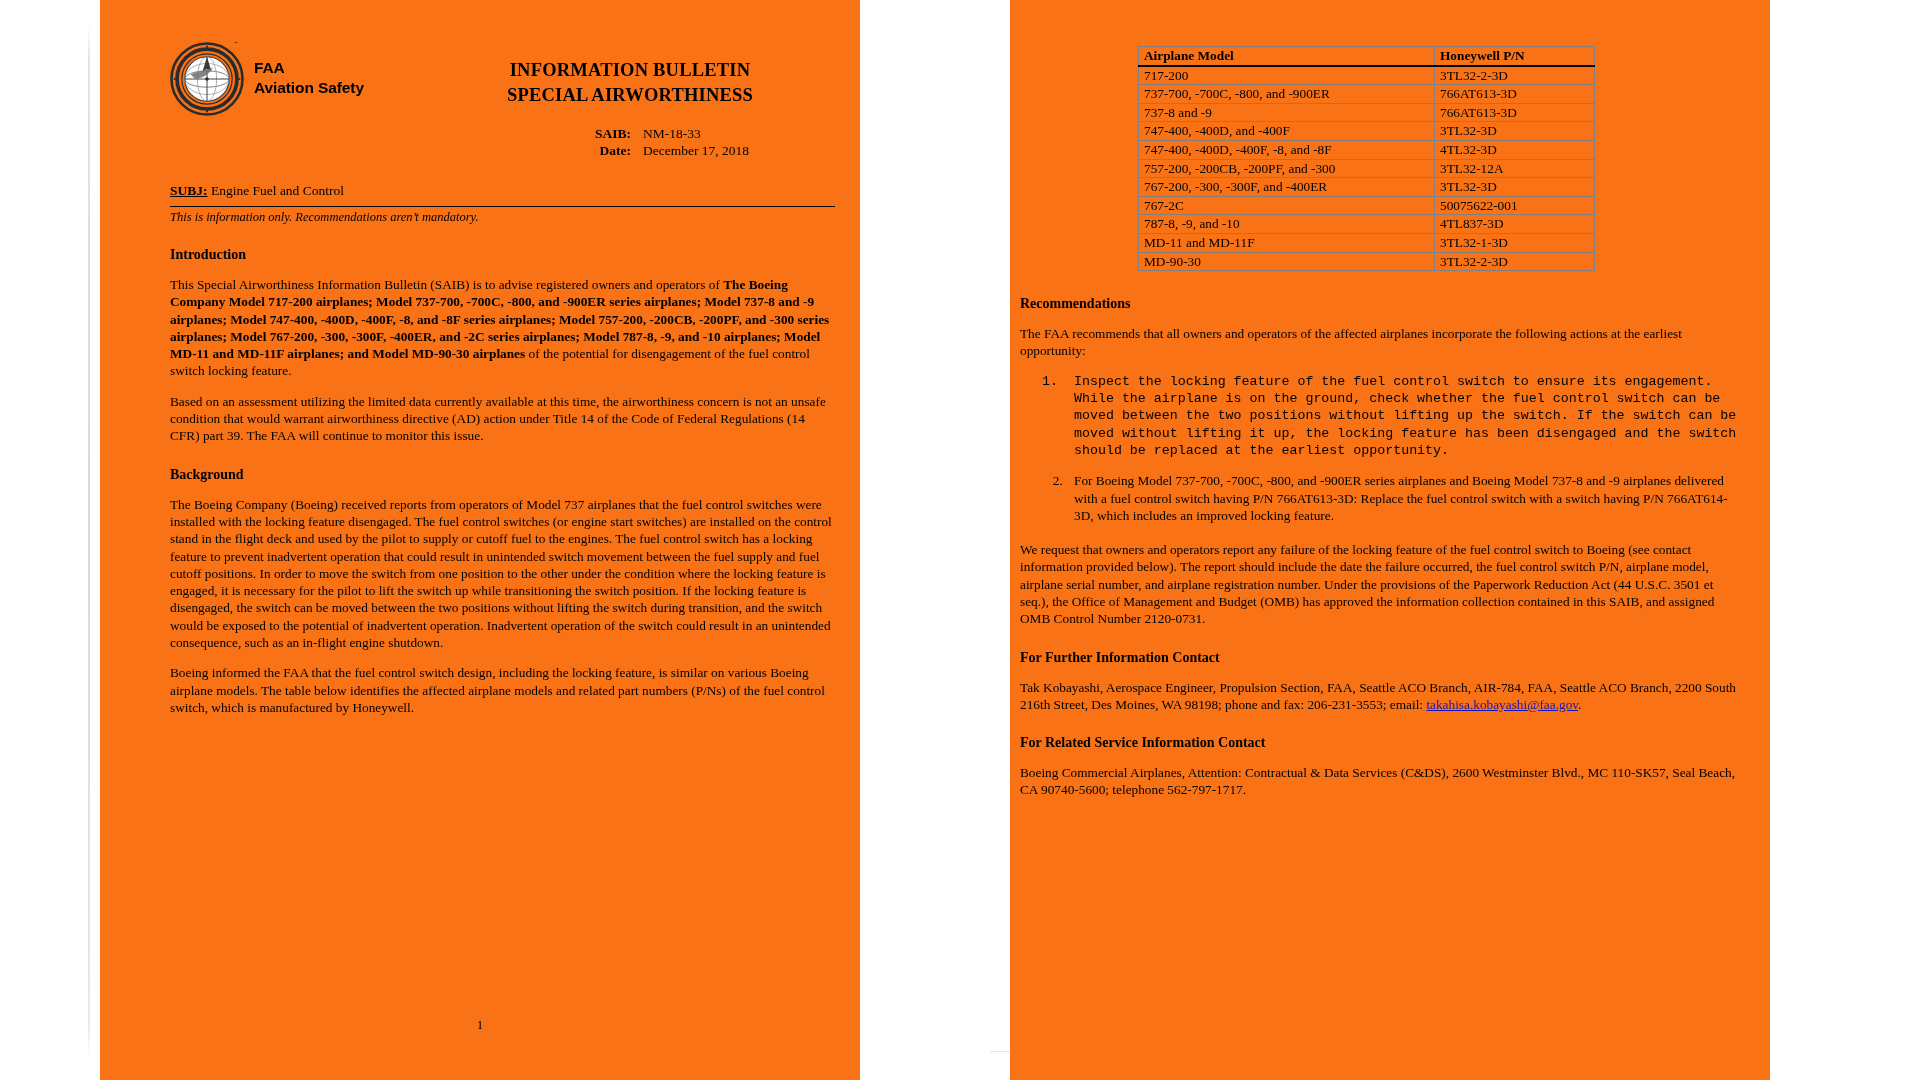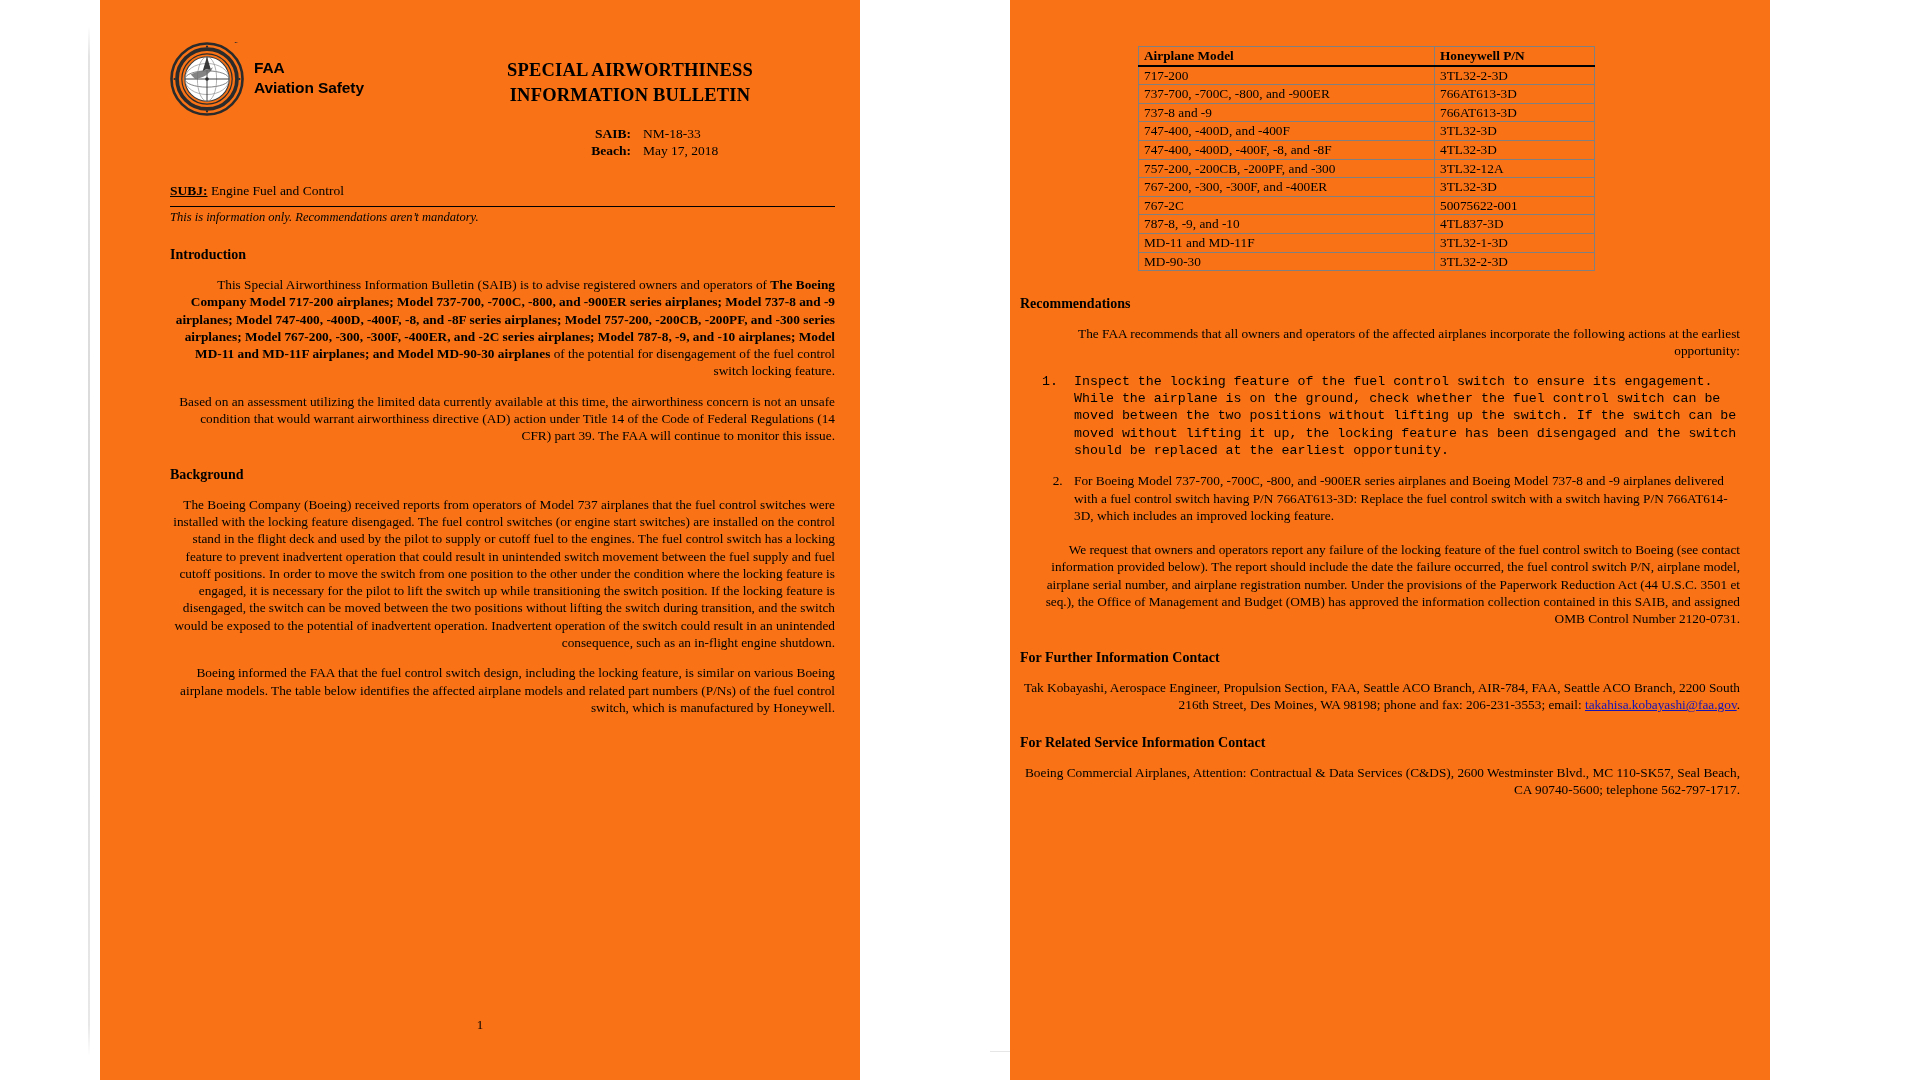--- a/index.html
+++ b/index.html
@@ -113,21 +113,21 @@
     font-size: 14px;
     font-weight: bold;
     margin: 21px 0 0 0;
     line-height: 17px;
   }
 
   p.body {
     font-size: 13.3px;
     line-height: 17.3px;
     margin: 13px 0 0 0;
-    text-align: right;
+    text-align: left;
   }
   p.body b { font-weight: bold; }
 
   
   table.models {
     border-collapse: collapse;
     width: 456px;
     margin: 0 0 0 118px;
     font-size: 13.3px;
     table-layout: fixed;
@@ -213,32 +213,32 @@
             <circle cx="93.8" cy="50" r="1.5" fill="#2b2b2b"></circle>
           </svg>
         </div>
 
         <div class="brand">
           <div>FAA</div>
           <div>Aviation Safety</div>
         </div>
 
         <div class="doc-title">
+          <div>INFORMATION BULLETIN</div>
           <div>SPECIAL AIRWORTHINESS</div>
-          <div>INFORMATION BULLETIN</div>
         </div>
 
         <div class="meta">
           <div class="meta-row">
             <span class="meta-key">SAIB:</span>
             <span class="meta-val">NM-18-33</span>
           </div>
           <div class="meta-row">
-            <span class="meta-key">Beach:</span>
-            <span class="meta-val">May 17, 2018</span>
+            <span class="meta-key">Date:</span>
+            <span class="meta-val">December 17, 2018</span>
           </div>
         </div>
       </div>
 
       <div class="subj-block">
         <div class="subj-line">
           <b>SUBJ:</b>
           <span>Engine Fuel and Control</span>
         </div>
         <div class="disclaimer">This is information only.  Recommendations aren’t mandatory.</div>

